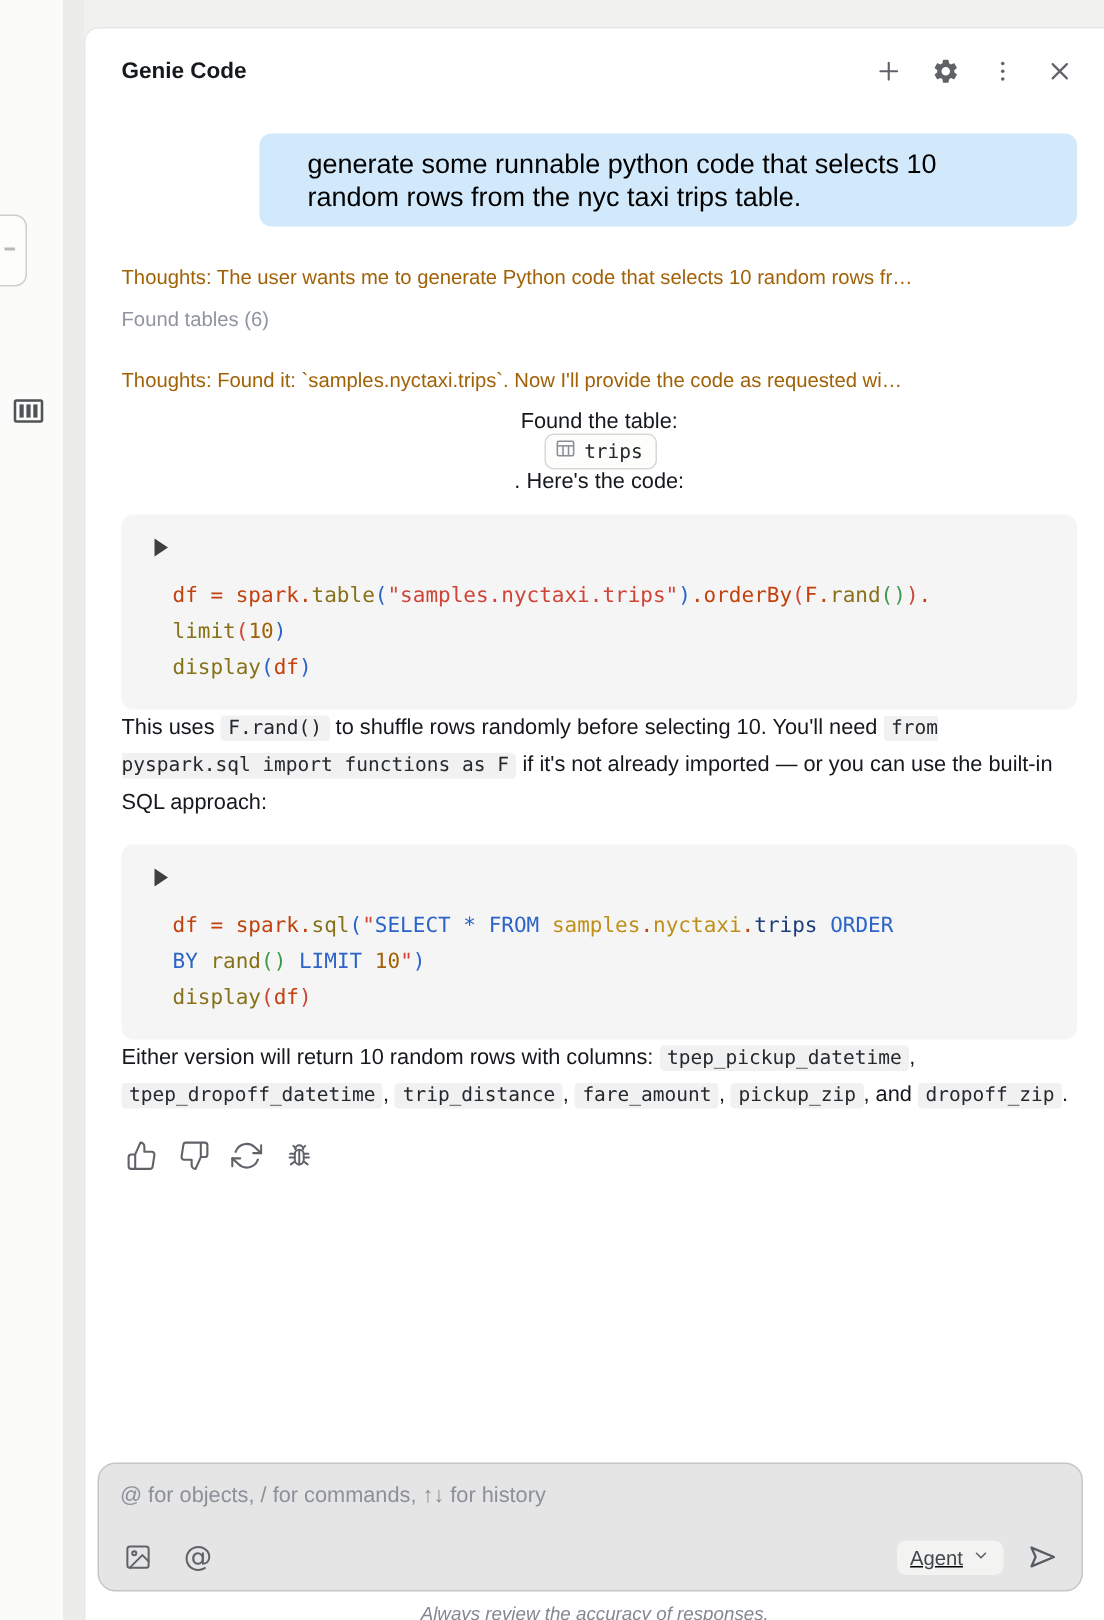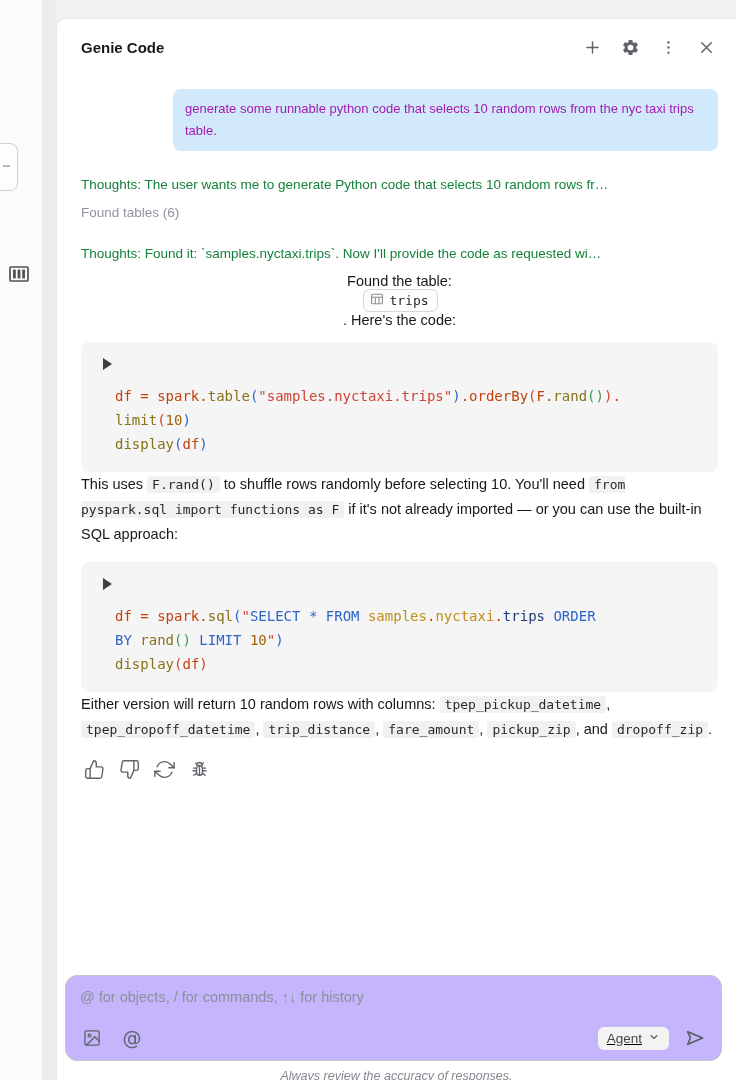--- a/index.html
+++ b/index.html
@@ -17,23 +17,23 @@
   .panel { position:absolute; left:56px; top:18px; width:680px; height:1074px; background:#ffffff; border-radius:10px 0 0 0; border-left:1px solid #e8e8e6; border-top:1px solid #e8e8e6; display:flex; flex-direction:column; }
 
   .panel-header { display:flex; align-items:center; justify-content:space-between; padding:16px 18px 10px 24px; }
   .panel-title { font-size:15px; font-weight:700; color:#15181c; }
   .header-icons { display:flex; align-items:center; gap:14px; }
   .icon-btn { width:24px; height:24px; display:flex; align-items:center; justify-content:center; cursor:pointer; background:none; border:none; }
   .icon-btn svg { display:block; }
 
   .content { flex:1; padding:0 18px 0 24px; overflow:hidden; }
 
-  .bubble { margin:20px 0 0 auto; max-width:545px; background:#d2e9fc; border-radius:8px; padding:9px 12px; font-size:13px; line-height:22px; color:#a21caf; }
-
-  .thought { margin-top:26px; font-size:13.5px; color:#15803d; white-space:nowrap; overflow:hidden; cursor:pointer; }
+  .bubble { margin:20px 0 0 auto; max-width:545px; background:#d2e9fc; border-radius:8px; padding:9px 32px; font-size:18px; line-height:22px; color:#000000; }
+
+  .thought { margin-top:26px; font-size:13.5px; color:#a16207; white-space:nowrap; overflow:hidden; cursor:pointer; }
   .step { margin-top:13px; font-size:14.5px; color:#15181c; }
   .found-tables { margin-top:13px; font-size:13.5px; color:#8f949e; cursor:pointer; }
 
   .found-line { margin-top:12px; font-size:14.5px; color:#15181c; display:flex; align-items:center; flex-wrap:wrap;flex-direction:column; }
   .table-chip { display:inline-flex; align-items:center; gap:5px; border:1px solid #d7d7d5; border-radius:6px; background:#fdfdfc; padding:2px 8px 2px 6px; margin:0 4px 0 6px; cursor:pointer; }
   .table-chip .chip-label { font-family:"DejaVu Sans Mono", monospace; font-size:13px; color:#24292e; }
 
   .code-block { margin-top:14px; background:#f5f5f5; border-radius:8px; padding:14px 16px 16px 20px; }
   .code-run { background:none; border:none; cursor:pointer; padding:2px; display:block; margin-bottom:12px; }
   .code-run .tri { width:0; height:0; border-left:9px solid #3c4043; border-top:6px solid transparent; border-bottom:6px solid transparent; display:block; }
@@ -43,21 +43,21 @@
   .c-n { color:#a16207; } .c-gold { color:#bf8f1a; } .c-navy { color:#1d3c78; }
 
   .para { font-size:14.5px; line-height:24px; color:#15181c; }
   .inline-code { font-family:"DejaVu Sans Mono", monospace; font-size:13px; background:#f1f1f1; border-radius:3px; padding:1px 5px; color:#24292e; }
 
   .actions { margin-top:14px; display:flex; align-items:center; gap:9px; }
   .actions .icon-btn { width:26px; height:26px; }
 
   
   .composer-wrap { padding:0 14px 0 8px; }
-  .composer { border:1px solid #c6c6c4; border-radius:12px; background:#c4b5fd; padding:13px 14px 10px 14px; height:86px; display:flex; flex-direction:column; justify-content:space-between; }
+  .composer { border:1px solid #c6c6c4; border-radius:12px; background:#e5e5e5; padding:13px 14px 10px 14px; height:86px; display:flex; flex-direction:column; justify-content:space-between; }
   .composer-input { border:none; outline:none; width:100%; font-size:14.5px; font-family:"Liberation Sans", sans-serif; color:#1d2329; background:transparent; }
   .composer-input::placeholder { color:#8b909a; }
   .composer-row { display:flex; align-items:center; }
   .composer-left { display:flex; align-items:center; gap:16px; }
   .at-glyph { font-size:19px; color:#5f6368; line-height:20px; cursor:pointer; font-family:"DejaVu Sans", sans-serif; }
   .composer-right { margin-left:auto; display:flex; align-items:center; gap:14px; }
   .agent-pill { display:flex; align-items:center; gap:6px; background:#f3f3f2; border:none; border-radius:6px; padding:4px 9px; cursor:pointer;text-decoration:underline; }
   .agent-pill .agent-label { font-size:13.5px; color:#41464d; }
 
   .footer-note { text-align:center; font-size:12.5px; color:#84888f; padding:8px 0 9px 0;font-style:italic; }

